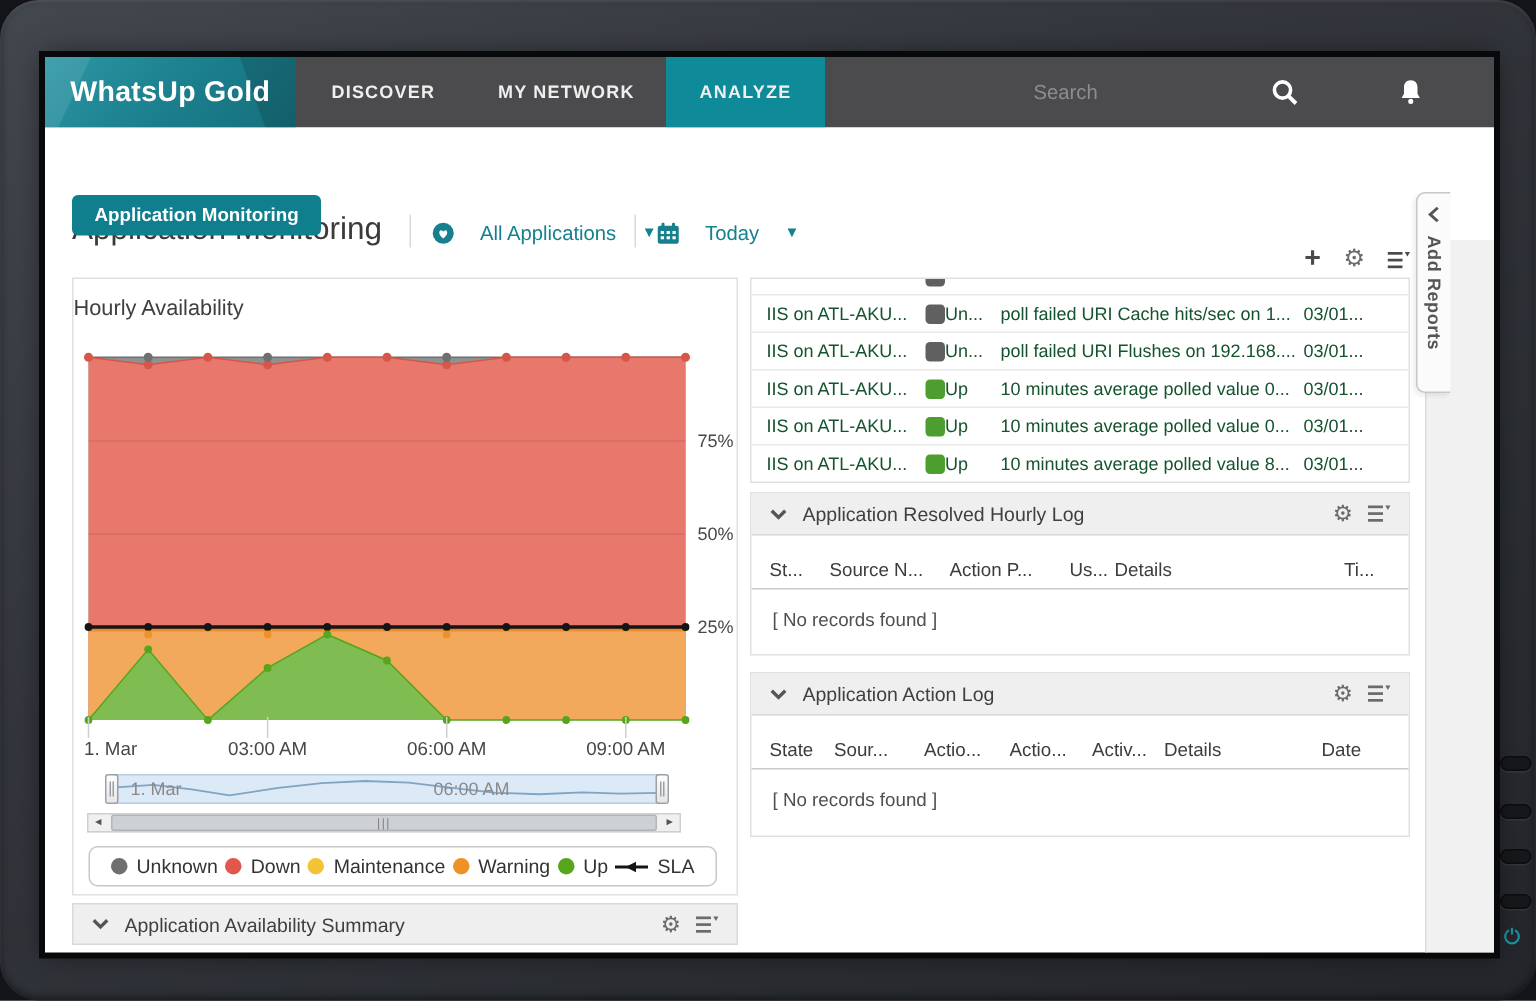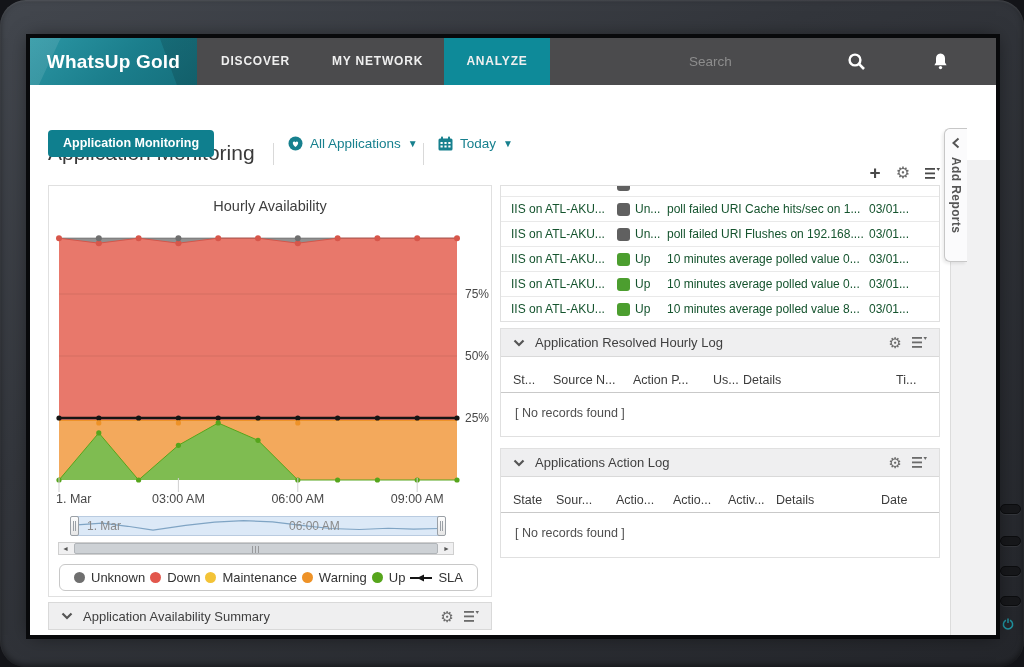--- a/index.html
+++ b/index.html
@@ -29,38 +29,38 @@
   .nav-item{position:absolute;top:0;height:47px;line-height:47px;color:#efefef;
     font-size:12px;font-weight:700;letter-spacing:.8px;cursor:pointer;}
   .nav-item.active{background:#0e8a99;text-align:center;}
   .search-ph{position:absolute;left:659px;top:0;height:47px;line-height:47px;color:#8d8d8d;font-size:13.5px;cursor:text;}
   .nav-ic{position:absolute;top:14px;width:19px;height:19px;cursor:pointer;}
 
   
   .page-header{position:absolute;left:0;top:47px;width:100%;height:73px;background:#fff;}
   .page-title{position:absolute;left:18px;top:56px;margin:0;font-size:21px;font-weight:500;color:#3a3a3a;}
   .vsep{position:absolute;top:58px;width:1px;height:22px;background:#d9d9d9;}
-  .dd{position:absolute;top:48px;height:20px;display:flex;align-items:center;gap:7px;cursor:pointer;
+  .dd{position:absolute;top:60px;height:20px;display:flex;align-items:center;gap:17px;cursor:pointer;
     color:#17808e;font-size:13.5px;}
   .caret{font-size:10px;color:#17808e;}
 
   .tab-btn{position:absolute;left:18px;top:92px;height:27px;padding:0 15px;line-height:27px;
     background:#0f7f8e;color:#fff;font-size:12.5px;font-weight:700;border-radius:4px;cursor:pointer;}
 
   
   .panel{position:absolute;background:#fff;border:1px solid #e0e0e0;}
   .sect-head{display:flex;align-items:center;height:28px;background:#efeff0;
     border-bottom:1px solid #d9d9d9;padding:0 12px;gap:10px;}
   .sect-title{font-size:13px;color:#3f3f3f;flex:1 1 auto;white-space:nowrap;overflow:hidden;}
   .gear{font-size:15px;color:#6b6b6b;line-height:1;cursor:pointer;}
   .menu-ic{width:15px;height:13px;cursor:pointer;}
 
   
   .chart-panel{left:18px;top:147px;width:444px;height:412px;}
-  .chart-title{position:absolute;left:0;top:12px;width:100%;text-align:center;font-size:14.5px;color:#3f3f3f;}
+  .chart-title{position:absolute;left:0;top:12px;width:100%;text-align:left;font-size:14.5px;color:#3f3f3f;}
   #chart-svg{position:absolute;left:0;top:32px;}
 
   .navigator{position:absolute;left:21px;top:330px;width:376px;height:20px;}
   .nav-strip{position:absolute;left:6px;right:6px;top:0;bottom:0;background:#dce9f7;border:1px solid #b9cbe0;}
   .nav-label{position:absolute;top:2px;font-size:12px;color:#8a8a8a;white-space:nowrap;}
   .nav-handle{position:absolute;top:0;width:9px;height:20px;background:linear-gradient(#fdfdfd,#e6e6e6);
     border:1px solid #9aa0a6;border-radius:2px;cursor:ew-resize;}
   .nav-handle i{position:absolute;top:4px;bottom:4px;width:1px;background:#9aa0a6;}
   .nav-handle i.l1{left:2px}.nav-handle i.l2{left:4px}
 
@@ -85,21 +85,21 @@
   .toolbar{position:absolute;left:826px;top:124px;width:84px;height:22px;display:flex;
     justify-content:flex-end;align-items:center;gap:15px;}
   .plus-ic{font-size:19px;font-weight:700;color:#4a4a4a;line-height:20px;cursor:pointer;}
   .toolbar .gear{font-size:16px;}
 
   .state-log{left:470px;top:147px;width:440px;height:137px;overflow:hidden;}
   .rows{margin-top:-14px;}
   .srow{display:grid;grid-template-columns:106px 50px 1fr 60px;align-items:center;height:25px;
     padding:0 10px;border-bottom:1px solid #e9e9e9;font-size:12px;color:#14532d;cursor:pointer;}
   .srow .cell{white-space:nowrap;overflow:hidden;text-overflow:clip;}
-  .badge-cell{display:flex;align-items:center;gap:5px;}
+  .badge-cell{display:flex;align-items:center;}
   .badge{width:13px;height:13px;border-radius:3px;flex:0 0 auto;}
 
   .log-cols{display:flex;align-items:center;height:26px;margin-top:10px;padding:0 12px;
     border-bottom:1px solid #c9c9c9;font-size:12.5px;font-weight:400;color:#3c3c3c;}
   .log-cols span{white-space:nowrap;overflow:hidden;}
   .empty-txt{padding:13px 14px;font-size:12.5px;color:#4f4f4f;}
   .resolved{left:470px;top:290px;width:440px;height:109px;}
   .action{left:470px;top:410px;width:440px;height:110px;}
 
   
@@ -414,21 +414,21 @@
       <span style="flex:1">Ti...</span>
     </div>
     <div class="empty-txt">[ No records found ]</div>
   </div>
 
   <div class="panel action">
     <div class="sect-head">
       <svg width="12" height="8" viewBox="0 0 12 8">
         <polyline points="1.5,1.5 6,6 10.5,1.5" fill="none" stroke="#555" stroke-width="2.2"></polyline>
       </svg>
-      <span class="sect-title">Applications Action Log</span>
+      <span class="sect-title">Application Action Log</span>
       <span class="gear">⚙</span>
       <svg class="menu-ic" viewBox="0 0 15 13">
         <rect x="0" y="1" width="10" height="1.8" fill="#6b6b6b"></rect>
           <rect x="0" y="5.5" width="10" height="1.8" fill="#6b6b6b"></rect>
         <rect x="0" y="10" width="10" height="1.8" fill="#6b6b6b"></rect>
           <polygon points="11.5,1 15,1 13.25,4" fill="#6b6b6b"></polygon>
       </svg>
     </div>
     <div class="log-cols">
       <span style="width:43px">State</span>

